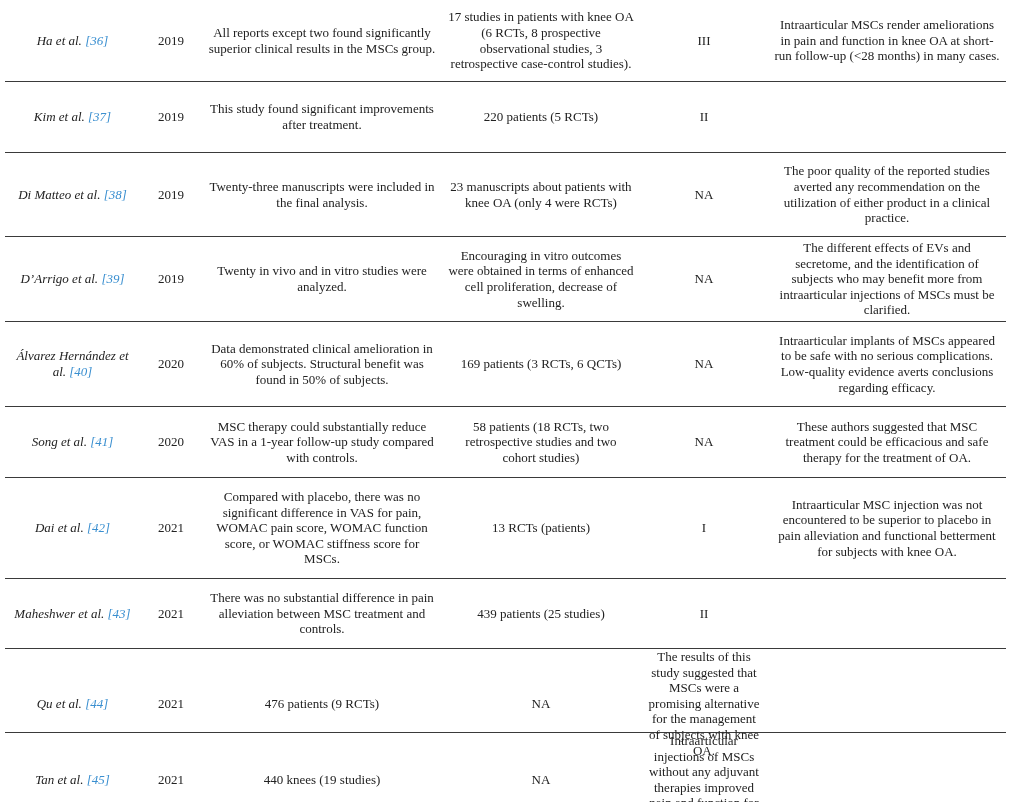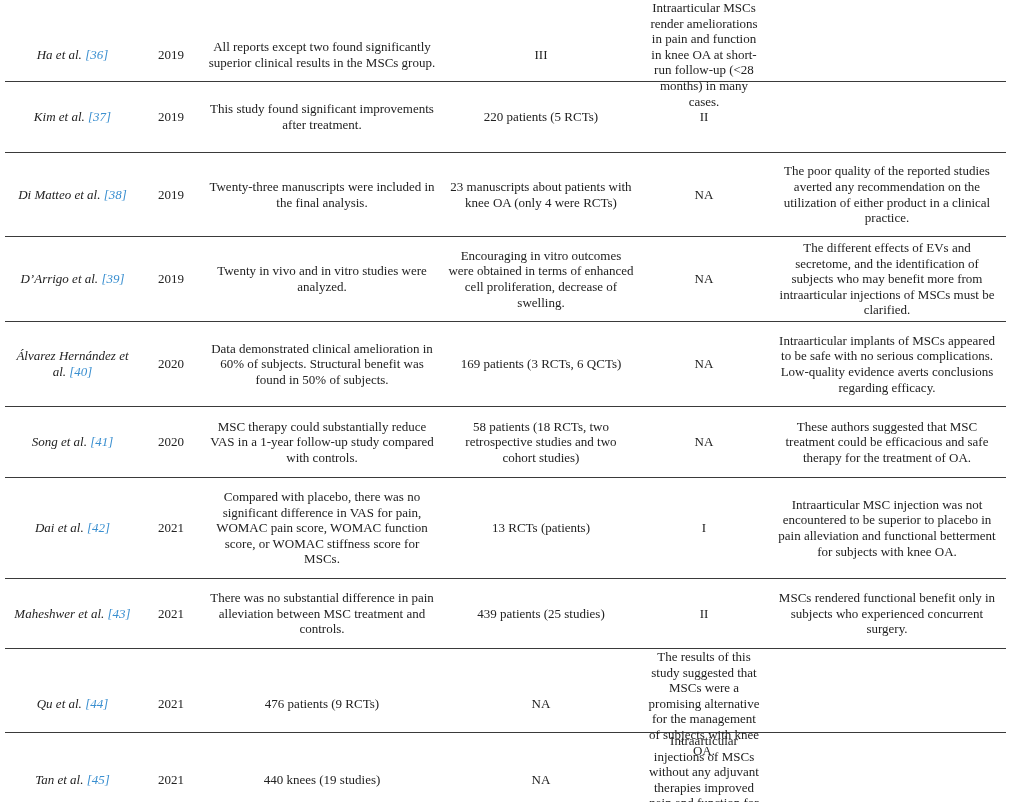--- a/index.html
+++ b/index.html
@@ -60,20 +60,21 @@
   </style>
 </head>
 <body>
 
 <div class="table">
 
   <div class="row r0">
     <div class="cell study"><span>Ha et al.</span> <span class="cite">[36]</span></div>
     <div class="cell year">2019</div>
     <div class="cell">All reports except two found significantly superior clinical results in the MSCs group.</div>
+    <div class="cell">17 studies in patients with knee OA (6 RCTs, 8 prospective observational studies, 3 retrospective case-control studies).</div>
     <div class="cell level">III</div>
     <div class="cell">Intraarticular MSCs render ameliorations in pain and function in knee OA at short-run follow-up (&lt;28 months) in many cases.</div>
   </div>
 
   <div class="row r1">
     <div class="cell study"><span>Kim et al.</span> <span class="cite">[37]</span></div>
     <div class="cell year">2019</div>
     <div class="cell">This study found significant improvements after treatment.</div>
     <div class="cell">220 patients (5 RCTs)</div>
     <div class="cell level">II</div>
@@ -123,21 +124,20 @@
     <div class="cell level">I</div>
     <div class="cell">Intraarticular MSC injection was not encountered to be superior to placebo in pain alleviation and functional betterment for subjects with knee OA.</div>
   </div>
 
   <div class="row r7">
     <div class="cell study"><span>Maheshwer et al.</span> <span class="cite">[43]</span></div>
     <div class="cell year">2021</div>
     <div class="cell">There was no substantial difference in pain alleviation between MSC treatment and controls.</div>
     <div class="cell">439 patients (25 studies)</div>
     <div class="cell level">II</div>
-    <div class="cell">MSCs rendered functional benefit only in subjects who experienced concurrent surgery.</div>
   </div>
 
   <div class="row r8">
     <div class="cell study"><span>Qu et al.</span> <span class="cite">[44]</span></div>
     <div class="cell year">2021</div>
     <div class="cell">476 patients (9 RCTs)</div>
     <div class="cell level">NA</div>
     <div class="cell">The results of this study suggested that MSCs were a promising alternative for the management of subjects with knee OA.</div>
   </div>
 

